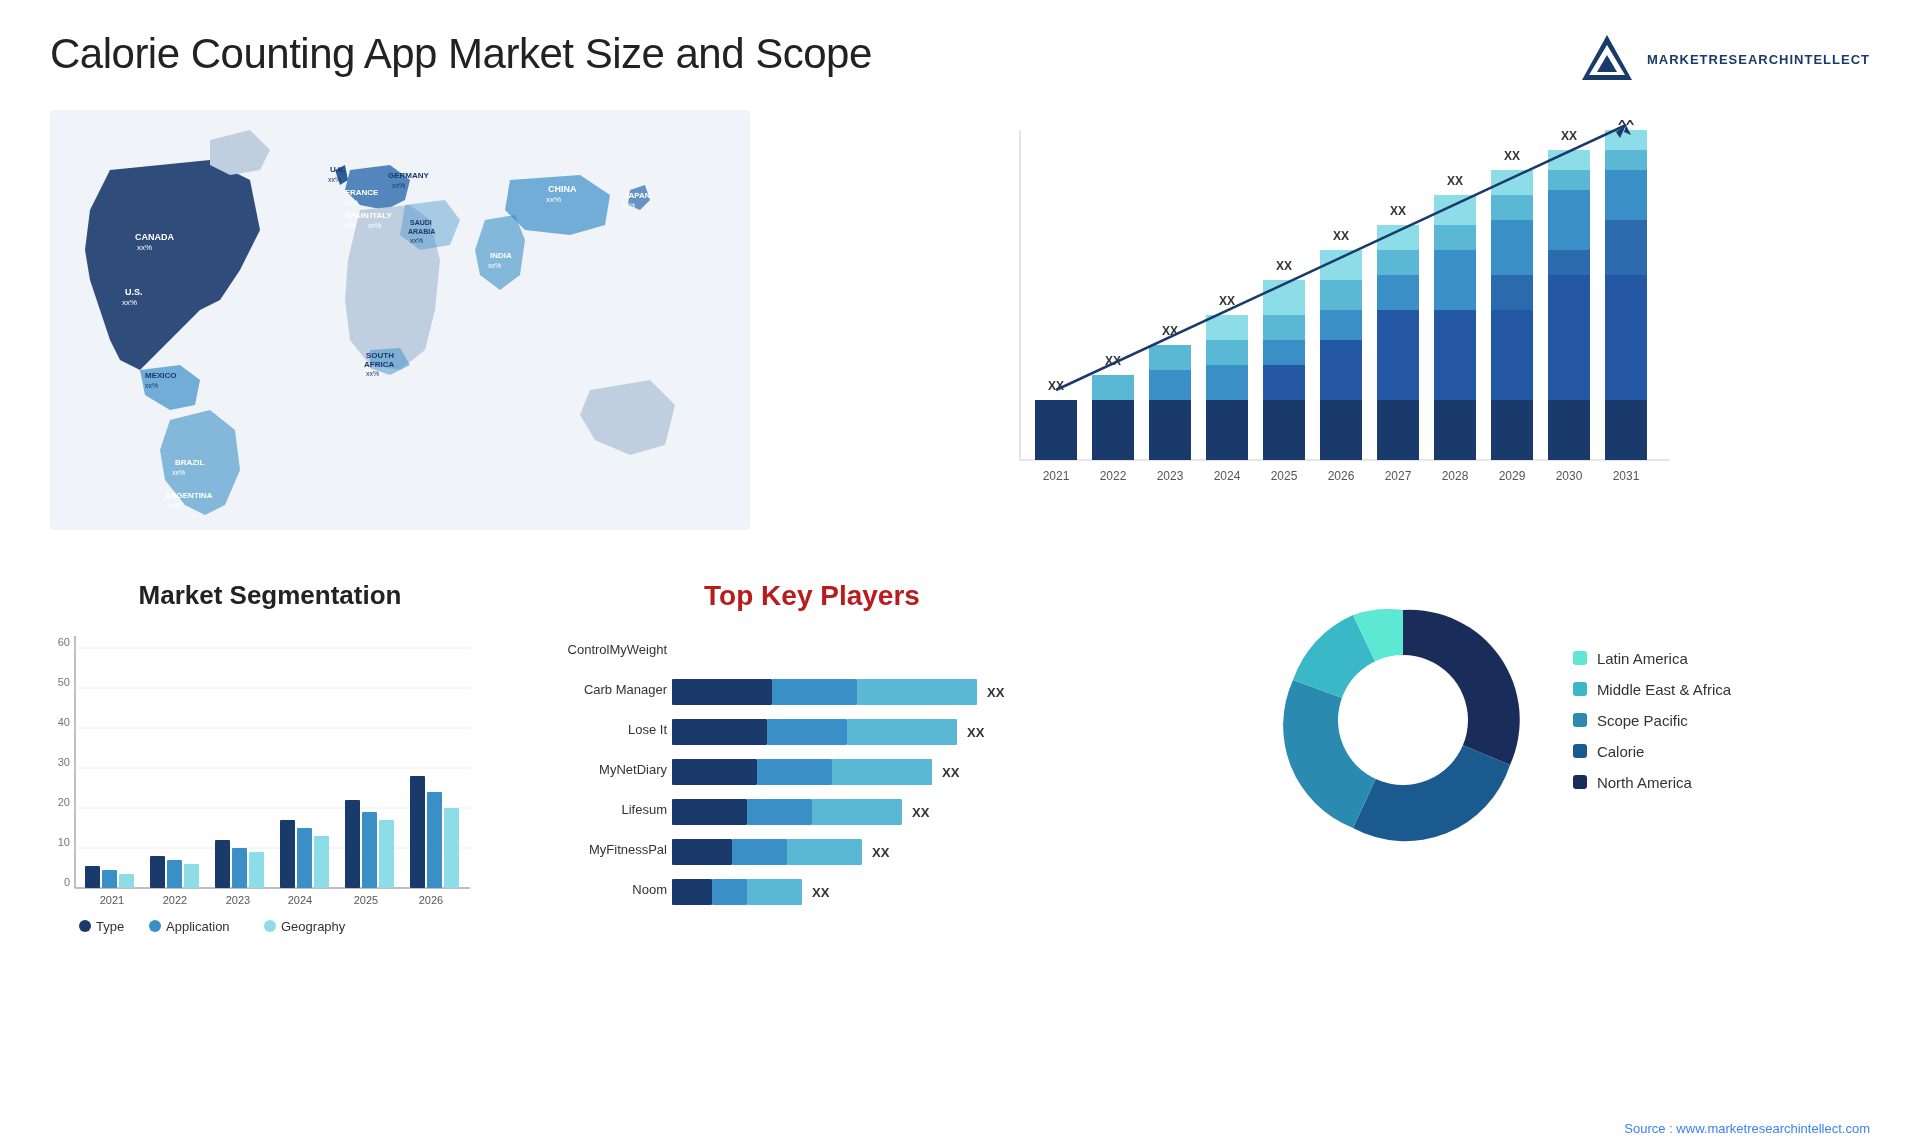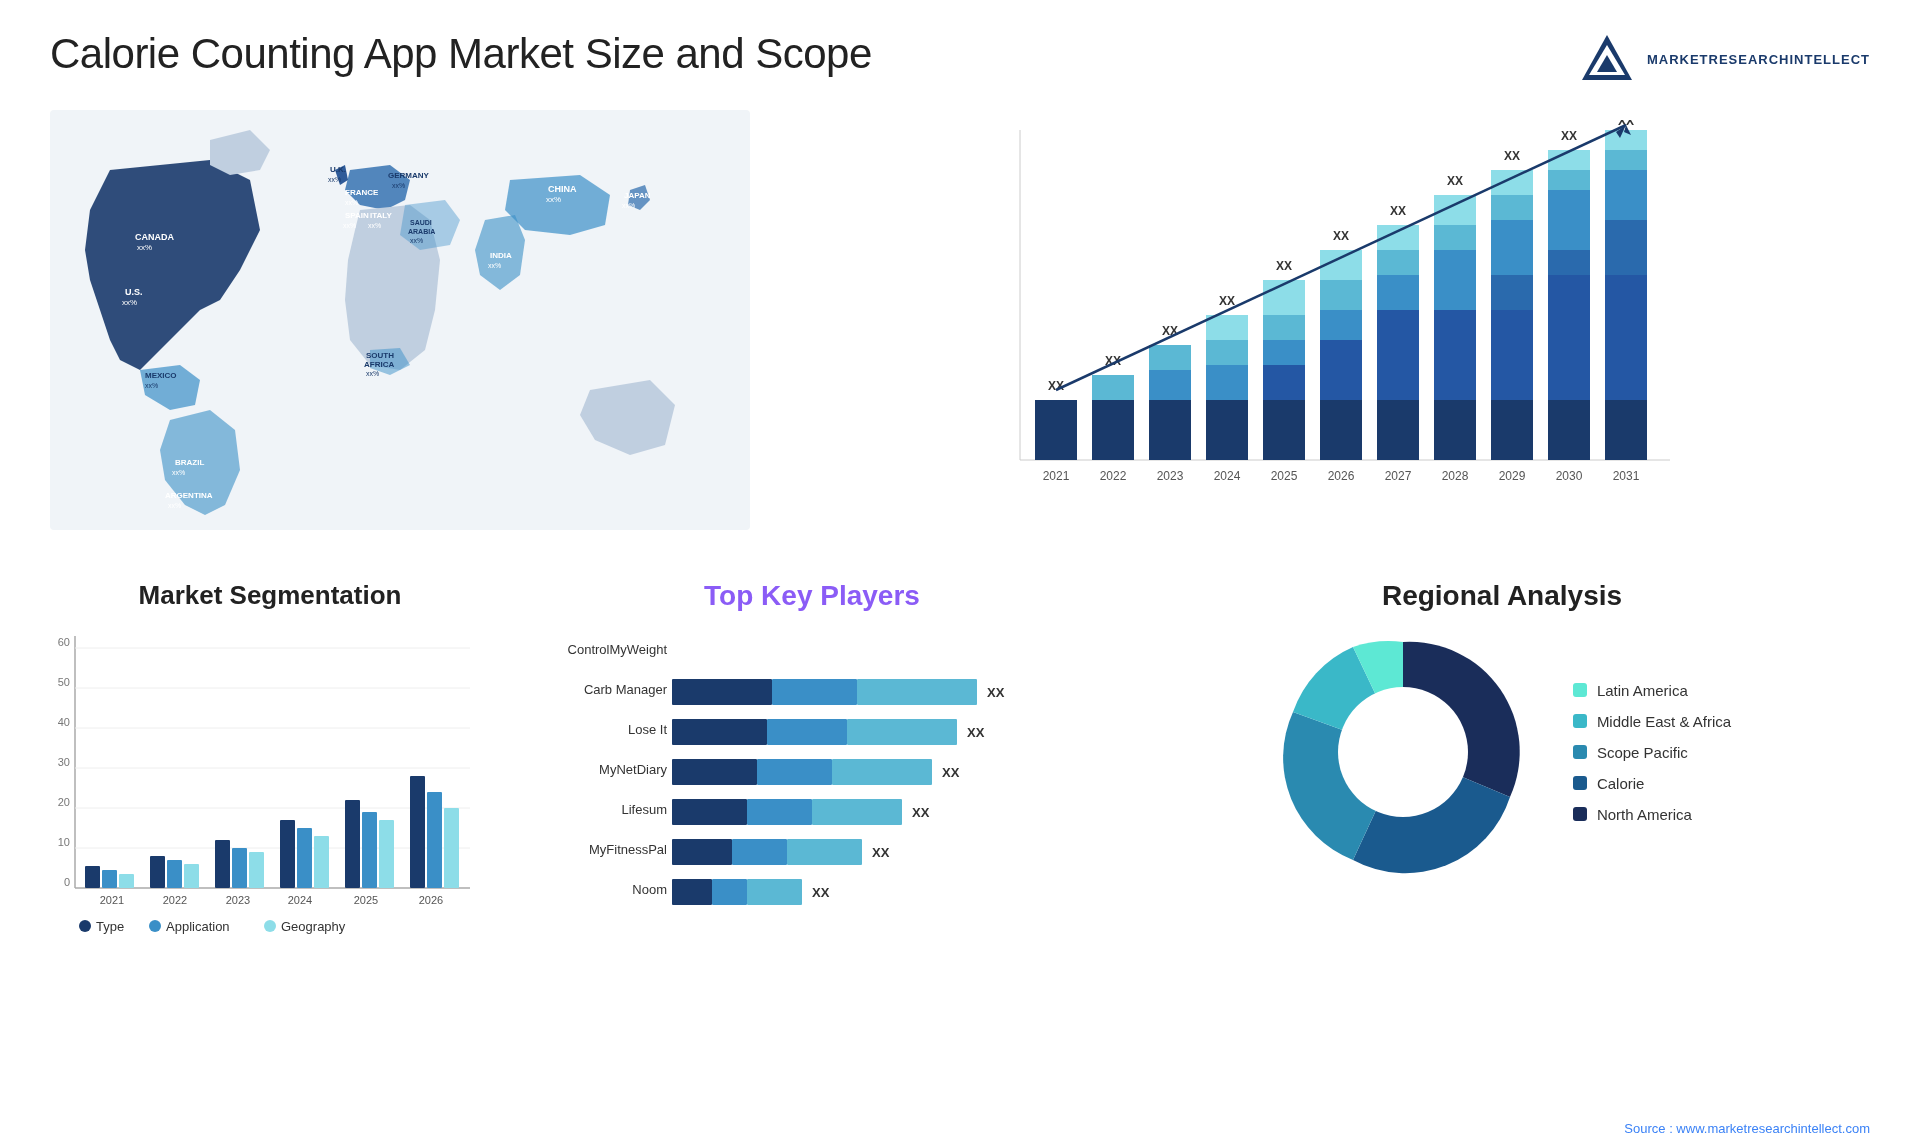--- a/index.html
+++ b/index.html
@@ -147,21 +147,21 @@
       right: 50px;
       font-size: 13px;
       color: #3b82f6;
     }
 
     
     .players-panel-title {
       text-align: center;
       font-size: 28px;
       font-weight: 700;
-      color: #8b5cf6;
+      color: #b91c1c;
       margin-bottom: 20px;
     }
 
     .regional-title {
       text-align: center;
       font-size: 28px;
       font-weight: 700;
       color: #222;
       margin-bottom: 10px;
     }
@@ -482,21 +482,20 @@
 
         <text x="155" y="262" text-anchor="end" font-size="13" fill="#333">Noom</text>
         <rect x="160" y="247" width="40" height="26" fill="#1a3a6b" rx="1"></rect>
         <rect x="200" y="247" width="35" height="26" fill="#3a8fc7" rx="1"></rect>
         <rect x="235" y="247" width="55" height="26" fill="#5bb8d4" rx="1"></rect>
         <text x="300" y="265" font-size="13" font-weight="bold" fill="#333">XX</text>
       </svg>
     </div>
 
     <div class="regional-panel">
-      <div class="regional-title">Regional Analysis</div>
       <div class="donut-container">
         <svg width="260" height="260" viewBox="0 0 260 260">
 
           <path d="M130,130 L130,20 A110,110 0 0,1 237,175 Z" fill="#1a2d5a"></path>
 
           <path d="M130,130 L237,175 A110,110 0 0,1 80,238 Z" fill="#1a5a8e"></path>
 
           <path d="M130,130 L80,238 A110,110 0 0,1 20,90 Z" fill="#2a8ab0"></path>
 
           <path d="M130,130 L20,90 A110,110 0 0,1 80,25 Z" fill="#3ab8c8"></path>

